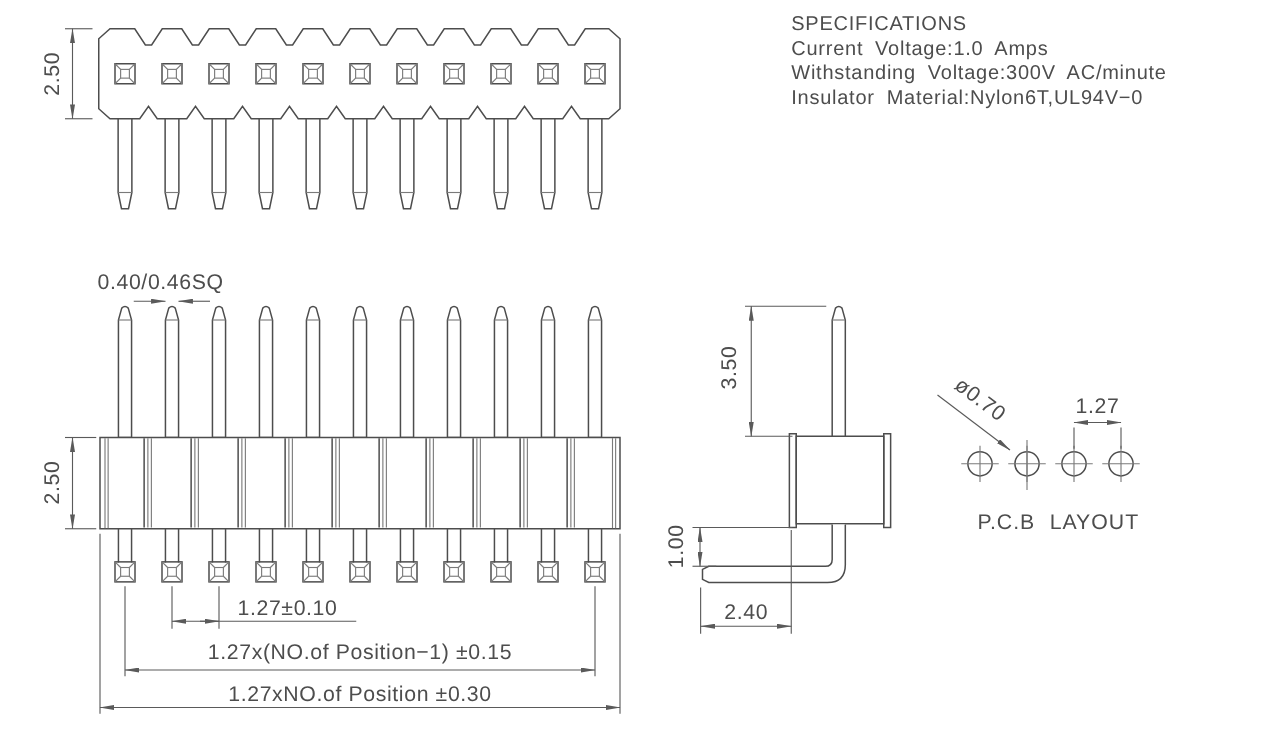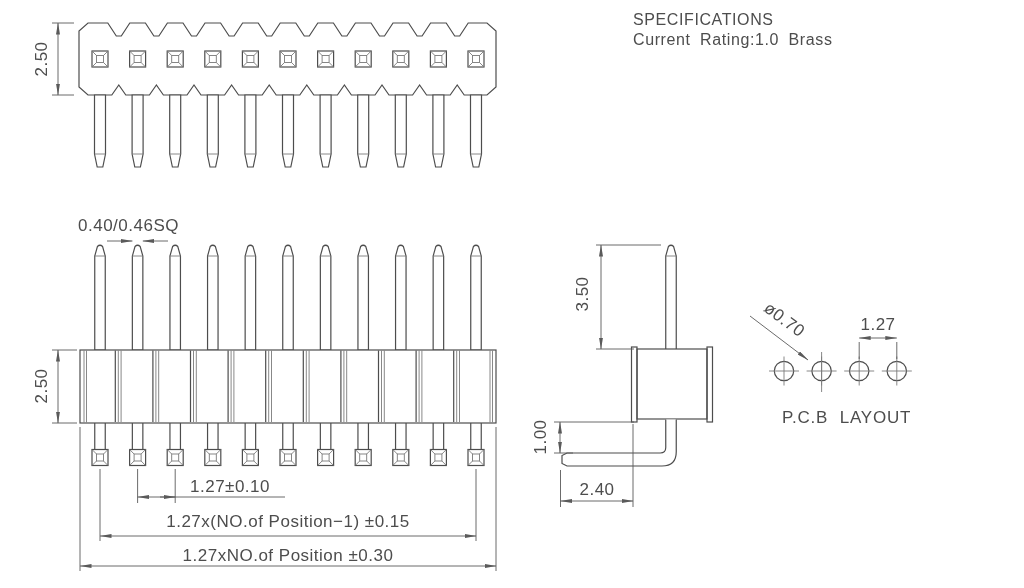--- a/index.html
+++ b/index.html
@@ -257,16 +257,18 @@
       <line x1="859.2" y1="338" x2="896.8" y2="338" class="dim" marker-start="url(#arr)" marker-end="url(#arr)"></line>
       <text class="dimtxt" x="878" y="330" text-anchor="middle">1.27</text>
     </g>
 
     <text class="pcbtxt" x="782" y="423">P.C.B LAYOUT</text>
   </g>
 </svg>
 
   <div class="specs">
     <div>SPECIFICATIONS</div>
-    <div>Current Rating:1.0 Brass</div>
+    <div>Current Voltage:1.0 Amps</div>
+    <div>Withstanding Voltage:300V AC/minute</div>
+    <div>Insulator Material:Nylon6T,UL94V−0</div>
   </div>
 
 </div>
 
 </body></html>

